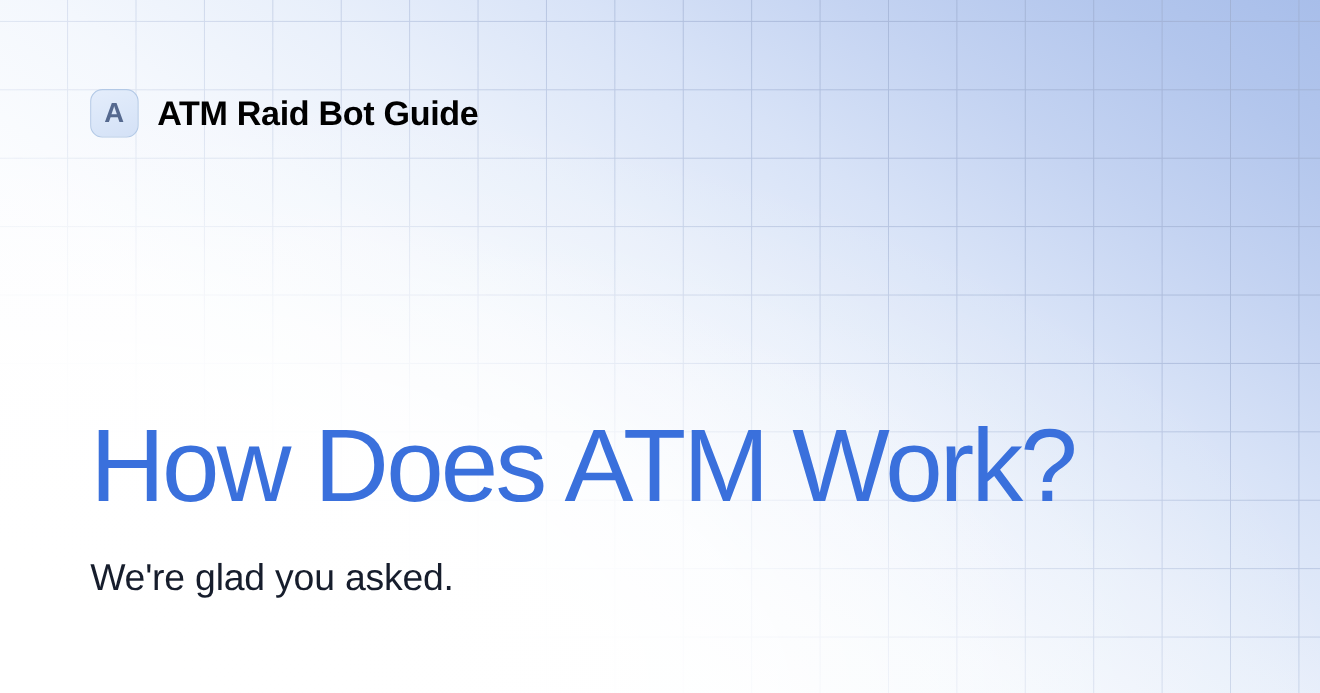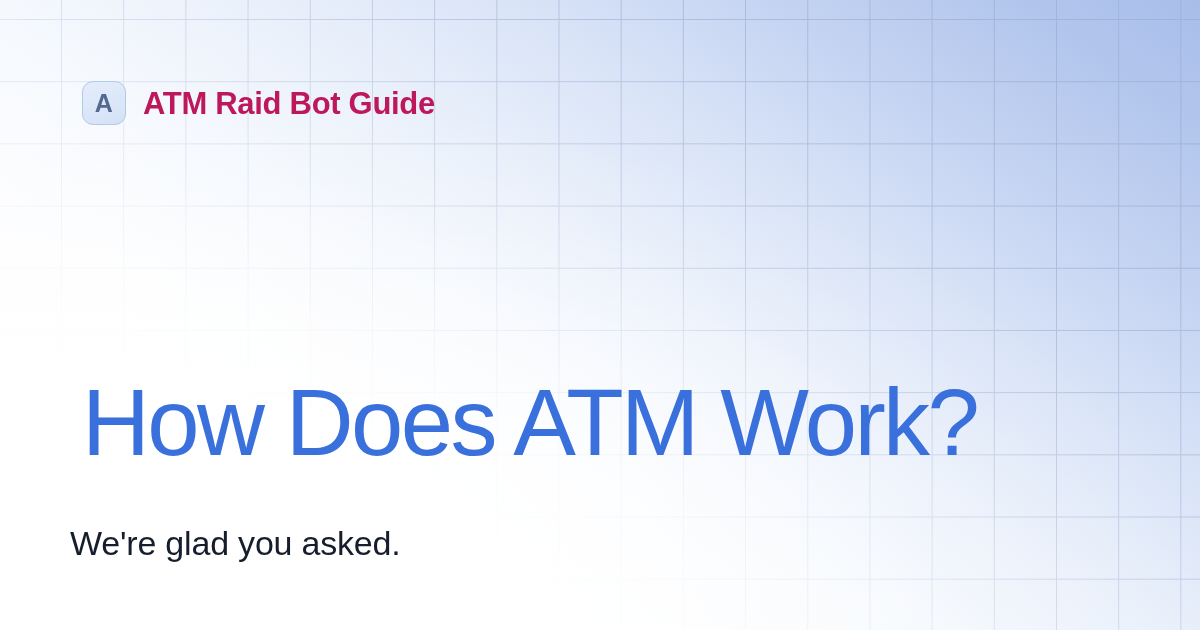--- a/index.html
+++ b/index.html
@@ -137,21 +137,21 @@
     align-items: center;
     justify-content: center;
     color: #55698f;
     font-size: 25px;
     font-weight: bold;
     line-height: 1;
     letter-spacing: 0.2px;
   }
 
   .brand-title {
-    color: #be185d;
+    color: #000000;
     font-size: 31px;
     font-weight: bold;
     letter-spacing: -0.3px;
     line-height: 1;
     white-space: nowrap;
   }
 
   .headline {
     position: absolute;
     left: 82px;
@@ -159,29 +159,28 @@
     color: #3a70dc;
     font-size: 94px;
     font-weight: normal;
     line-height: 1;
     letter-spacing: -2.6px;
     white-space: nowrap;
   }
 
   .subhead {
     position: absolute;
-    left: 70px;
+    left: 82px;
     top: 506px;
     color: #161d2c;
     font-size: 34px;
     font-weight: normal;
     line-height: 1.15;
     letter-spacing: -0.2px;
     white-space: nowrap;
-    margin-top: 18px;
   }
 </style>
 </head>
 <body>
 
 <div class="card">
 
   <div class="bg-base"></div>
   <div class="bg-gradient"></div>
   <div class="bg-grid"></div>

